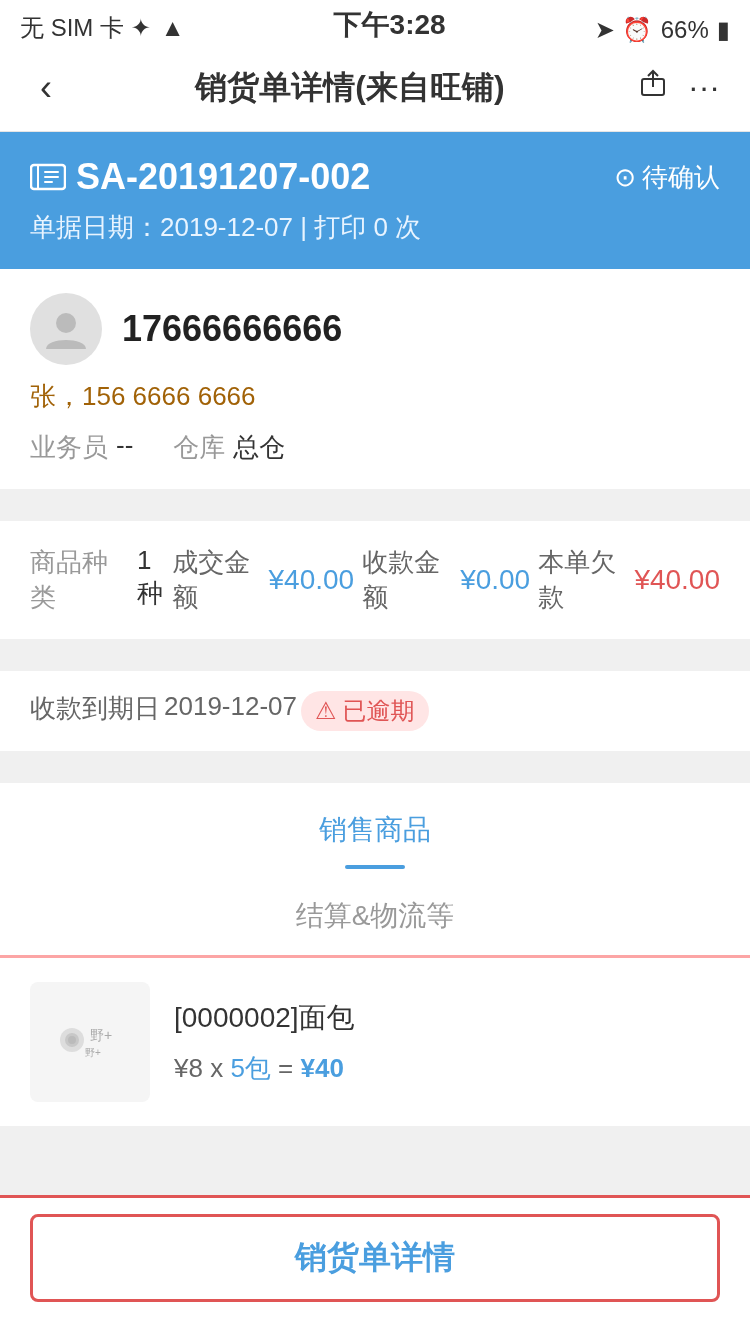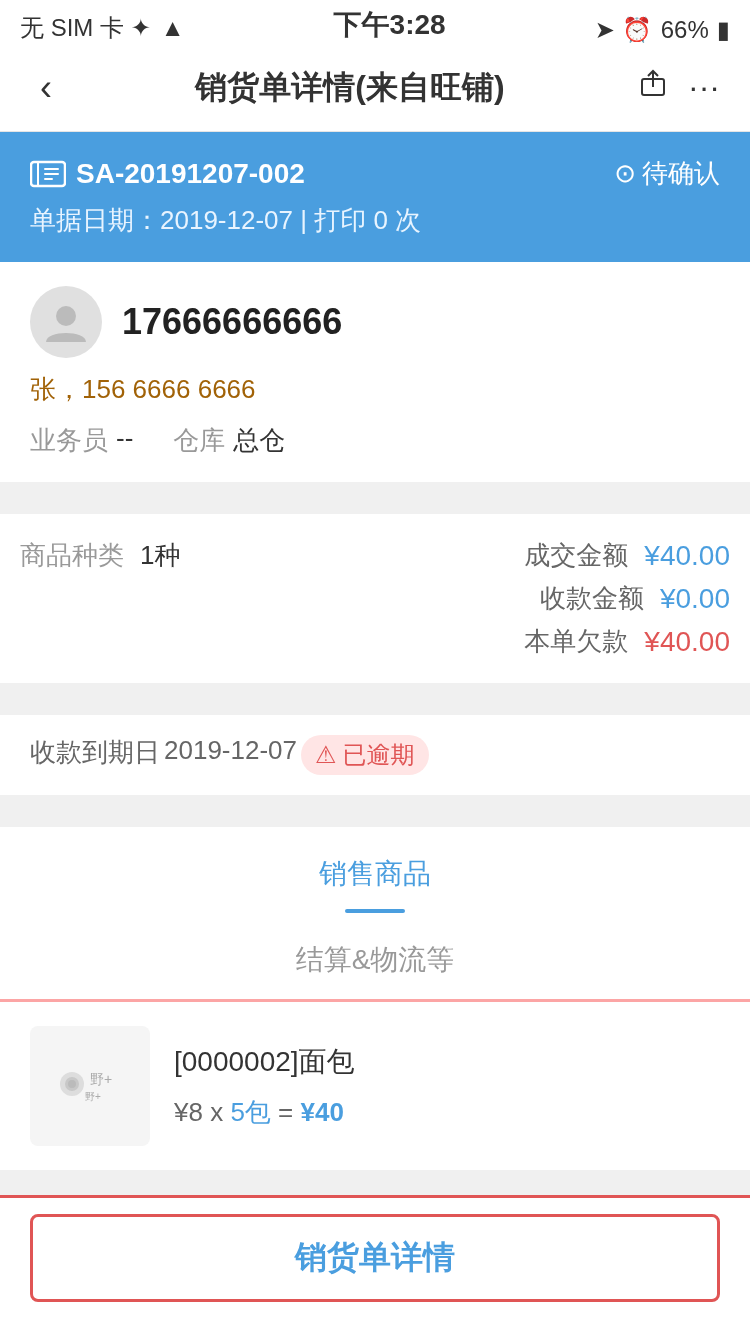--- a/index.html
+++ b/index.html
@@ -68,21 +68,21 @@
       padding: 24px 30px;
       width: 750px;
     }
     .order-header-top {
       display: flex;
       justify-content: space-between;
       align-items: center;
       margin-bottom: 12px;
     }
     .order-id {
-      font-size: 28px;
+      font-size: 36px;
       font-weight: 700;
       color: #fff;
       display: flex;
       align-items: center;
       gap: 10px;
     }
     .order-status {
       color: #fff;
       font-size: 26px;
       display: flex;
@@ -141,32 +141,32 @@
 
     
     .divider {
       height: 16px;
       background: #f0f0f0;
     }
 
     
     .summary-section {
       background: #fff;
-      padding: 24px 20px;
+      padding: 24px 30px;
       margin-bottom: 16px;
     }
     .summary-row {
       display: flex;
       justify-content: space-between;
       align-items: flex-start;
     }
     .summary-left { font-size: 26px; color: #666; }
     .summary-right {
       display: flex;
-      flex-direction: column;
+      flex-direction: row;
       align-items: flex-end;
       gap: 8px;
     }
     .summary-item {
       display: flex;
       gap: 16px;
       align-items: center;
       font-size: 26px;
     }
     .amount-label { color: #666; }

